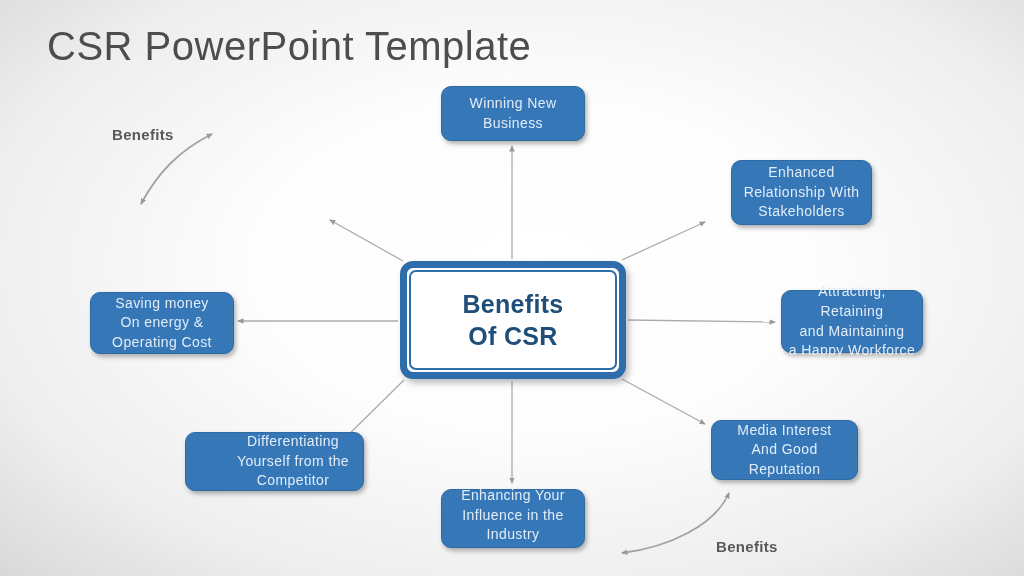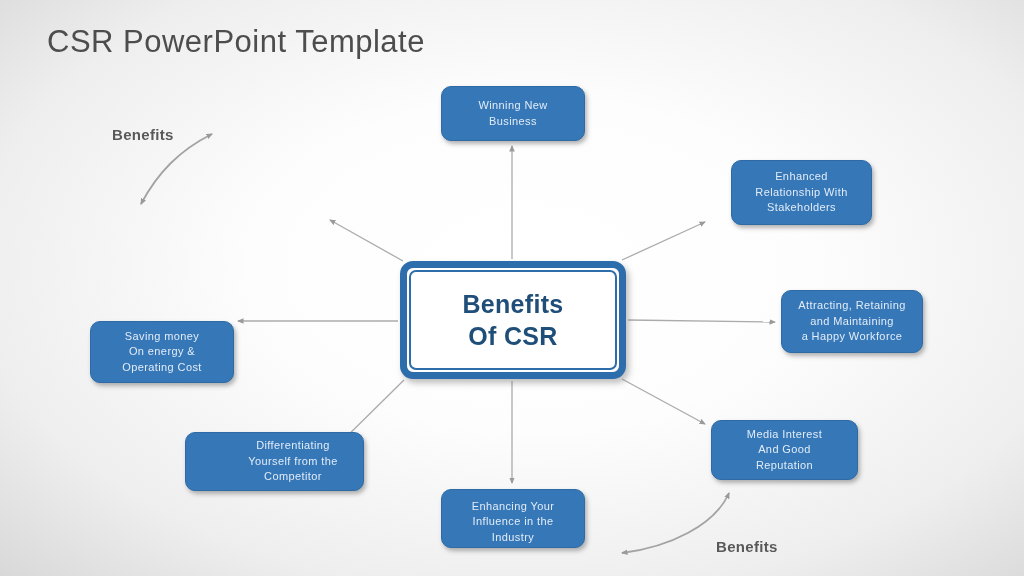--- a/index.html
+++ b/index.html
@@ -9,47 +9,47 @@
     overflow: hidden;
   }
   .slide {
     position: relative;
     width: 1024px; height: 576px;
     background:
       radial-gradient(ellipse 78% 82% at 52% 46%, #ffffff 0%, #fdfdfd 35%, #eeeeee 70%, #dadada 92%, #d0d0d0 100%);
   }
   .slide-title {
     position: absolute; left: 47px; top: 24px;
-    font-size: 31px; font-weight: 400; color: #4d4d4d;
+    font-size: 40px; font-weight: 400; color: #4d4d4d;
     letter-spacing: 0.5px;
   }
   svg.connector-layer {
     position: absolute; left: 0; top: 0; width: 1024px; height: 576px;
     z-index: 1;
   }
   .node {
     position: absolute; z-index: 2;
     background: #3577b7;
     border: 1px solid #2d6aa6;
     border-radius: 10px;
     box-shadow: 2px 3px 4px rgba(105,105,105,0.5);
     display: flex; align-items: center; justify-content: center;
     text-align: center;
   }
   .node-label {
     color: #e2ecf8;
-    font-size: 11px; line-height: 1.4;
+    font-size: 14px; line-height: 1.4;
     white-space: pre-line;
     letter-spacing: 0.4px;
     padding: 2px 4px;
   }
   .node-top          { left: 441px; top:  86px; width: 142px; height: 53px; }
   .node-top-left     { left: 184px; top: 166px; width: 140px; height: 54px; }
   .node-top-right    { left: 711px; top: 160px; width: 139px; height: 63px; margin-left: 20px; }
-  .node-left         { left:  90px; top: 292px; width: 142px; height: 60px; margin-top: 29px; }
+  .node-left         { left:  90px; top: 292px; width: 142px; height: 60px; }
   .node-right        { left: 781px; top: 290px; width: 140px; height: 61px; }
   .node-bottom-left  { left: 185px; top: 432px; width: 140px; height: 57px; padding-left: 37px; }
   .node-bottom       { left: 441px; top: 489px; width: 142px; height: 57px; align-items: flex-end; }
   .node-bottom-right { left: 711px; top: 420px; width: 145px; height: 58px; }
   .center-box {
     position: absolute; z-index: 3;
     left: 400px; top: 261px; width: 212px; height: 104px;
     background: #ffffff;
     border: 7px solid #2d6dab;
     border-radius: 13px;

